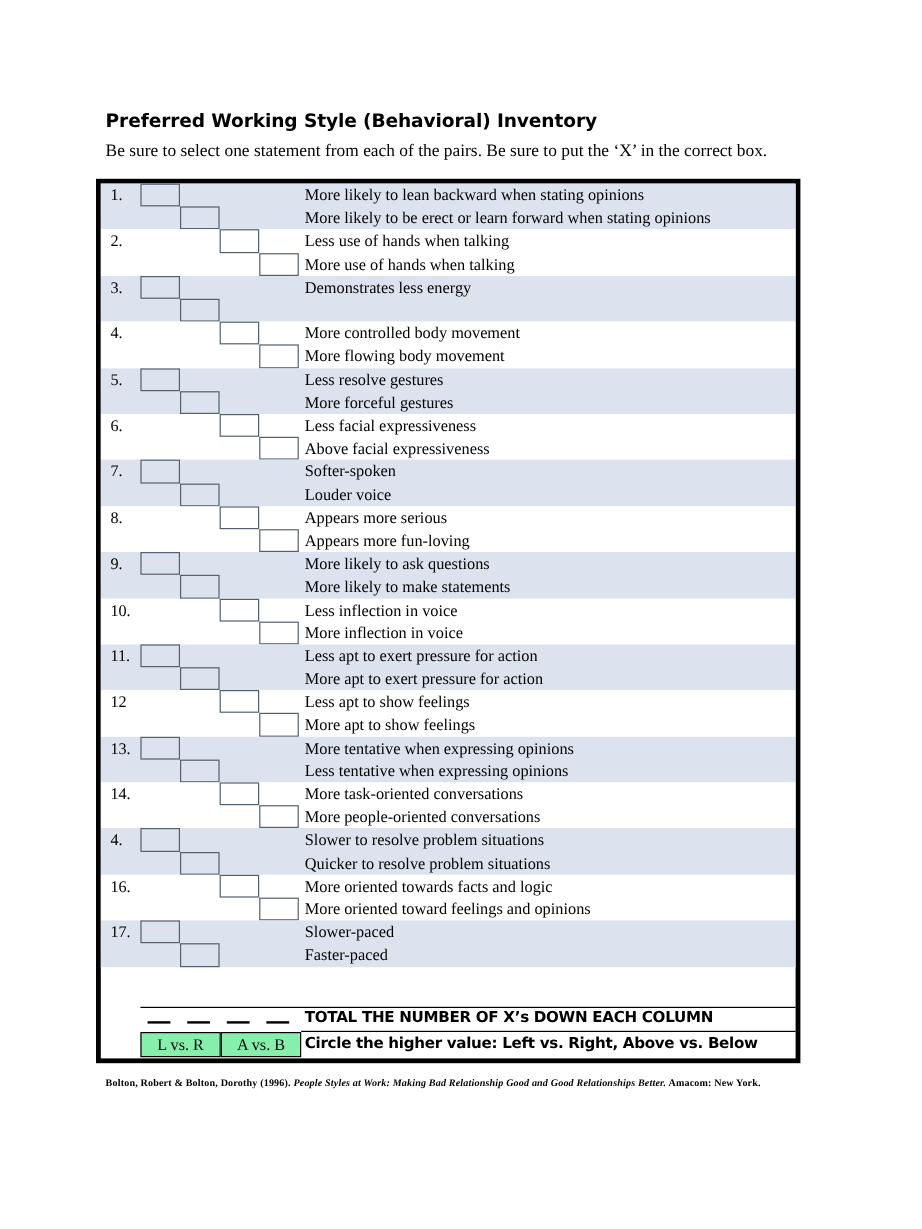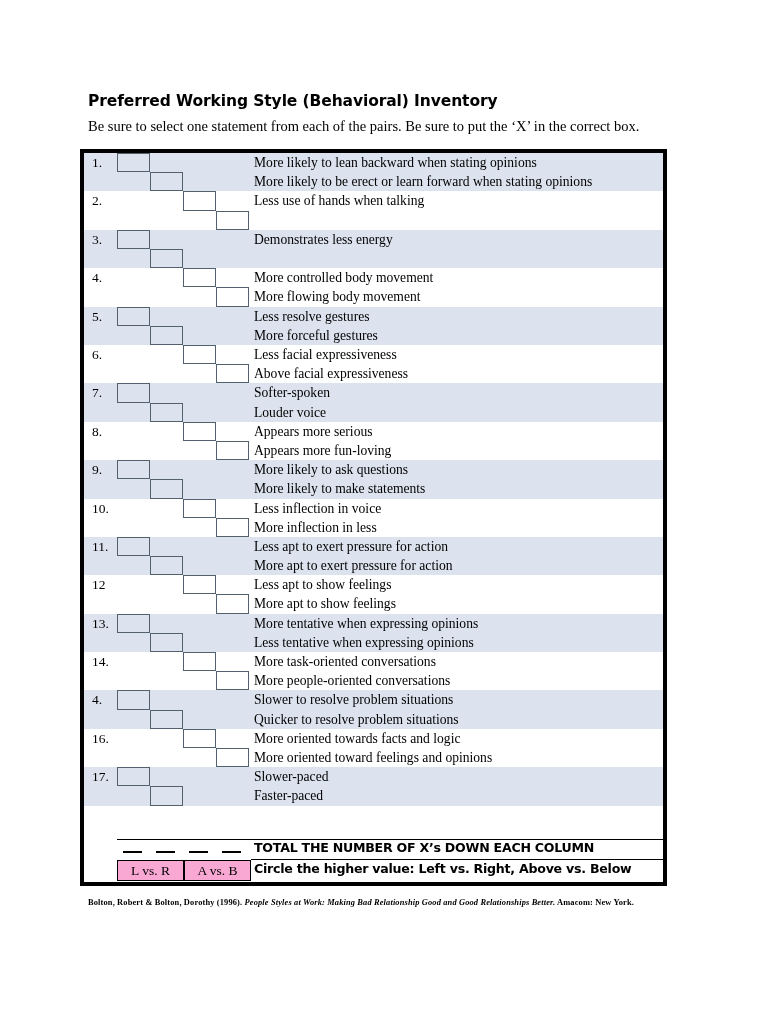--- a/index.html
+++ b/index.html
@@ -135,21 +135,21 @@
   .vs-box {
     position: absolute;
     top: 21px;
     height: 21px;
     border: 1.5px solid #000000;
     box-sizing: border-box;
     font-family: "Liberation Serif", serif;
     font-size: 13.5px;
     text-align: center;
     line-height: 19px;
-    background: #f9a8d4;
+    background: #86efac;
   }
   .total-line {
     position: absolute;
     left: 170px;
     font-family: "DejaVu Sans", sans-serif;
     font-weight: bold;
     font-size: 12.6px;
     letter-spacing: -0.25px;
     white-space: nowrap;
   }
@@ -198,20 +198,21 @@
             <div class="chk" style="left: 33px; top: 0px;"></div>
             <div class="chk" style="left: 66px; top: 19.2px;"></div>
             <div class="stmt first">More likely to lean backward when stating opinions</div>
             <div class="stmt second">More likely to be erect or learn forward when stating opinions</div>
           </div>
           <div class="item-block plain">
             <div class="item-num">2.</div>
             <div class="chk" style="left: 99px; top: 0px;"></div>
             <div class="chk" style="left: 132px; top: 19.2px;"></div>
             <div class="stmt first">Less use of hands when talking</div>
+            <div class="stmt second">More use of hands when talking</div>
           </div>
           <div class="item-block shaded">
             <div class="item-num">3.</div>
             <div class="chk" style="left: 33px; top: 0px;"></div>
             <div class="chk" style="left: 66px; top: 19.2px;"></div>
             <div class="stmt first">Demonstrates less energy</div>
           </div>
           <div class="item-block plain">
             <div class="item-num">4.</div>
             <div class="chk" style="left: 99px; top: 0px;"></div>
@@ -252,21 +253,21 @@
             <div class="chk" style="left: 33px; top: 0px;"></div>
             <div class="chk" style="left: 66px; top: 19.2px;"></div>
             <div class="stmt first">More likely to ask questions</div>
             <div class="stmt second">More likely to make statements</div>
           </div>
           <div class="item-block plain">
             <div class="item-num">10.</div>
             <div class="chk" style="left: 99px; top: 0px;"></div>
             <div class="chk" style="left: 132px; top: 19.2px;"></div>
             <div class="stmt first">Less inflection in voice</div>
-            <div class="stmt second">More inflection in less</div>
+            <div class="stmt second">More inflection in voice</div>
           </div>
           <div class="item-block shaded">
             <div class="item-num">11.</div>
             <div class="chk" style="left: 33px; top: 0px;"></div>
             <div class="chk" style="left: 66px; top: 19.2px;"></div>
             <div class="stmt first">Less apt to exert pressure for action</div>
             <div class="stmt second">More apt to exert pressure for action</div>
           </div>
           <div class="item-block plain">
             <div class="item-num">12</div>

